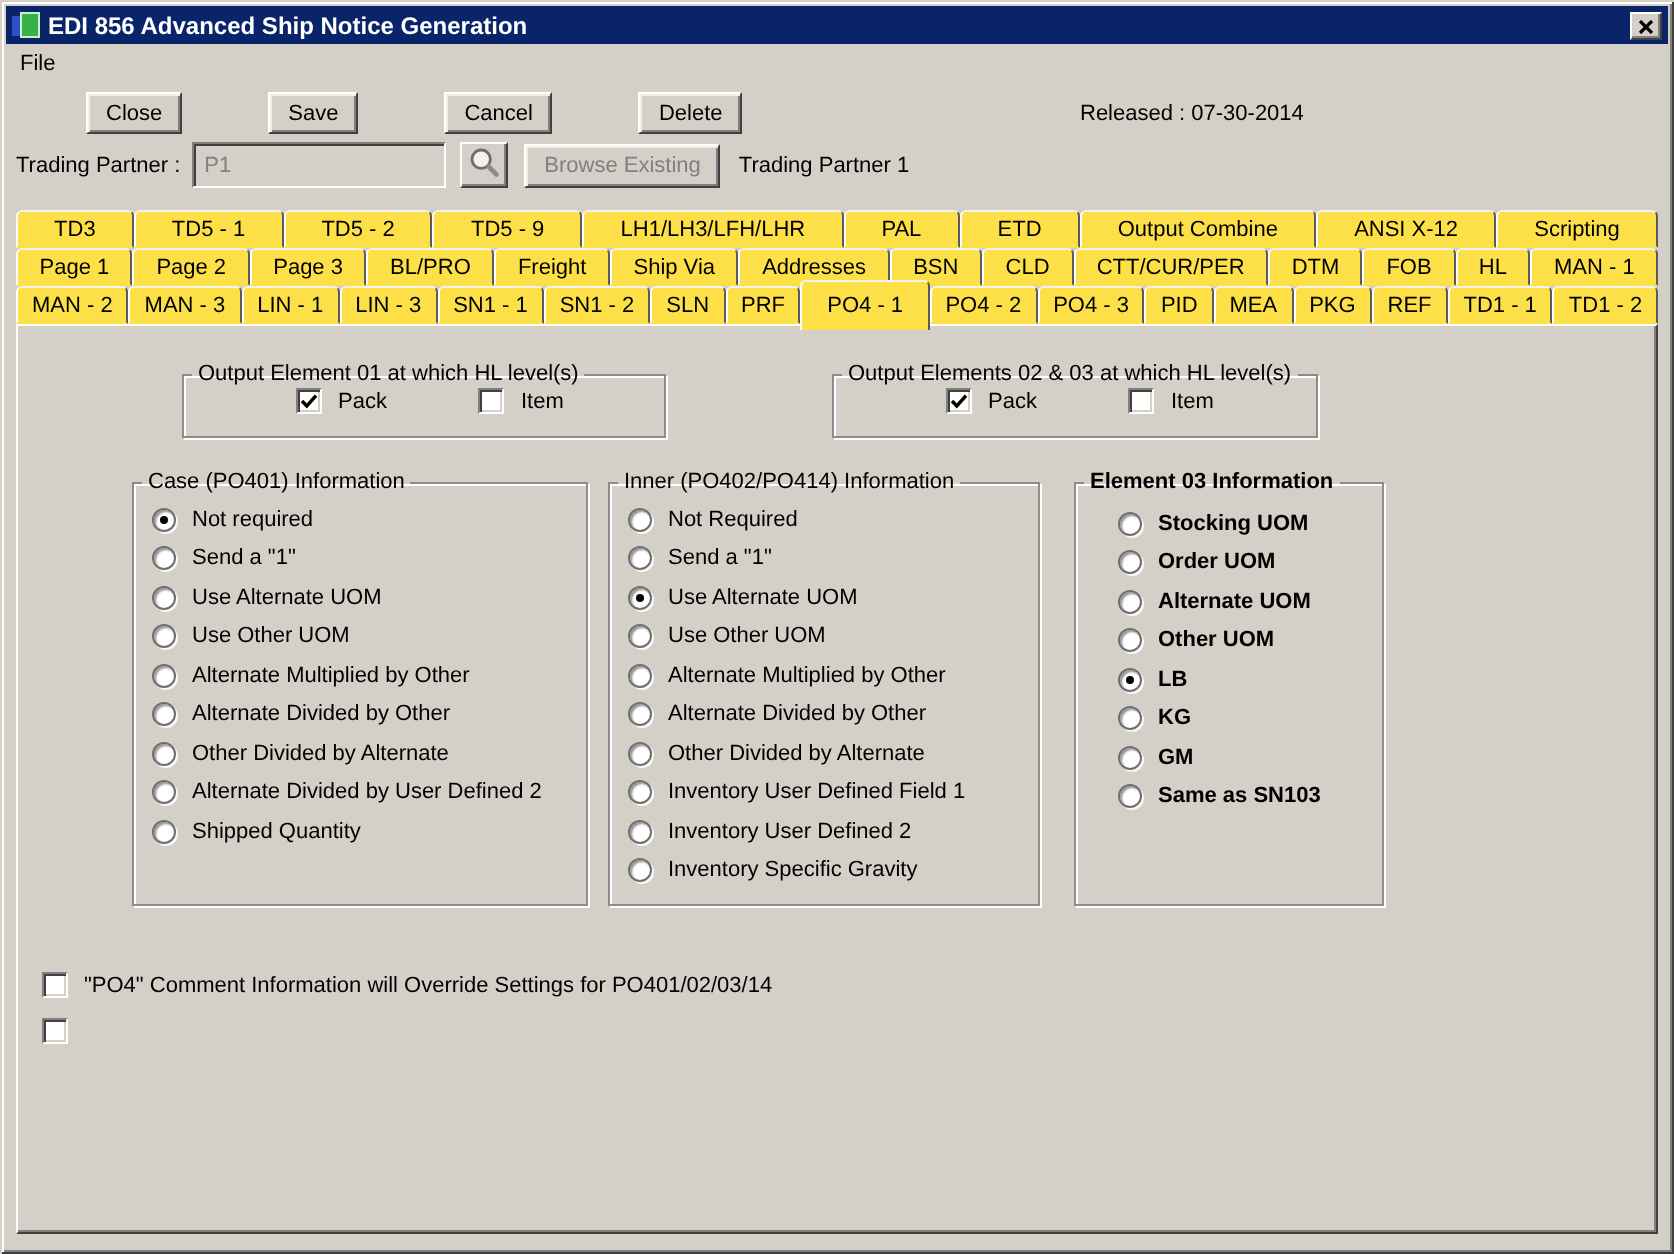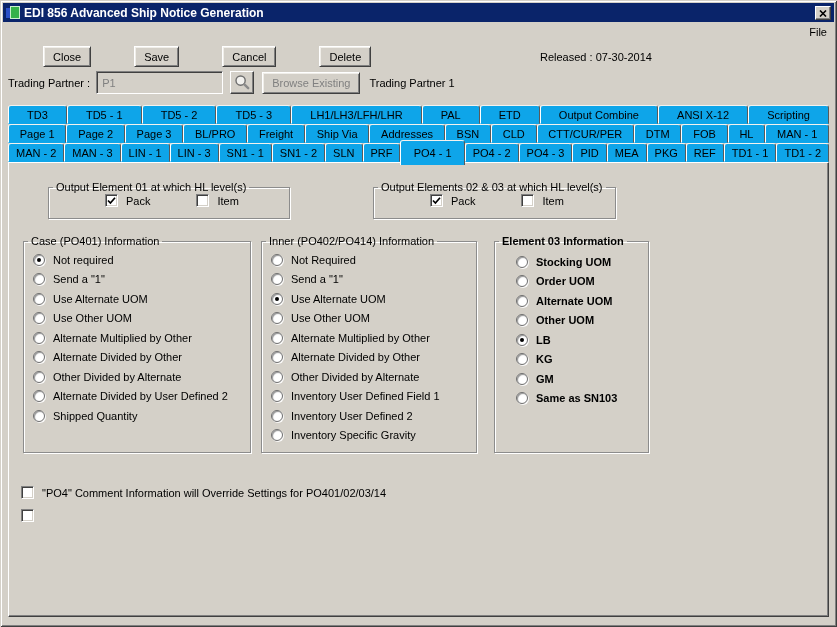--- a/index.html
+++ b/index.html
@@ -24,21 +24,21 @@
   .app-icon .ai-green { position:absolute; left:4px; top:0; width:10px; height:13px; background:#35b24a; border:1px solid #c8f0cc; }
   .title-text { white-space: nowrap; overflow: hidden; text-align: center; }
   .close-btn {
     margin-left: auto; width: 16px; height: 14px; background:#d4d0c8;
     border: 1px solid; border-color: #ffffff #404040 #404040 #ffffff;
     box-shadow: inset -1px -1px 0 #808080;
     display: flex; align-items: center; justify-content: center; cursor: default;
   }
 
   
-  .menubar { position: absolute; top: 23px; left: 4px; right: 4px; height: 17px; display: flex; align-items: center; justify-content: flex-end; }
+  .menubar { position: absolute; top: 23px; left: 4px; right: 4px; height: 17px; display: flex; align-items: center; }
   .menu-item { padding: 1px 6px; }
 
   
   .win-btn {
     height: 21px; padding: 0 9px; background: #d4d0c8; font: 11px "Liberation Sans", sans-serif;
     border: 1px solid; border-color: #ffffff #404040 #404040 #ffffff;
     box-shadow: inset 1px 1px 0 #f0eee9, inset -1px -1px 0 #808080;
     cursor: default;
     margin-left: 32px;
   }
@@ -60,40 +60,41 @@
     display: flex; align-items: center; justify-content: center; cursor: default;
   }
   .browse-btn { margin-left: 8px; height: 22px; color: #808080; }
   .tp-name { margin-left: 9px; }
 
   
   .tabs { position: absolute; left: 8px; top: 105px; width: 821px; }
   .tab-row { display: flex; height: 19px; }
   .tab {
     flex: 1 1 auto; display: flex; align-items: center; justify-content: center;
-    padding: 0 4px; height: 19px; background: #0ea5e9; white-space: nowrap;
+    padding: 0 4px; height: 19px; background: #fde047; white-space: nowrap;
     border: 1px solid; border-color: #f4f2ee #5a5a5a transparent #ffffff;
     border-radius: 3px 3px 0 0; cursor: default; position: relative;
   }
   .tab.selected {
     top: -3px; height: 25px; z-index: 5; align-self: flex-start;
     border-bottom: none; padding: 0 8px; flex-grow: 1.4;
   }
 
   
   .content {
     position: absolute; left: 8px; top: 162px; width: 821px; height: 455px;
     background: #d4d0c8;
     border: 1px solid; border-color: #ffffff #404040 #404040 #ffffff;
     box-shadow: inset -1px -1px 0 #808080;
   }
 
   fieldset {
     position: absolute; border: 1px solid #8c8c8c;
     box-shadow: 1px 1px 0 #ffffff, inset 1px 1px 0 #ffffff;
+    margin-left: 43px;
   }
   legend { padding: 0 3px; margin-left: 4px; }
 
   .hl0 { left: 39px;  top: 18px; width: 242px; height: 38px; }
   .hl1 { left: 364px; top: 18px; width: 243px; height: 38px; }
   .hl-box .opts { display: flex; gap: 46px; padding: 1px 0 0 56px; }
 
   .rg0 { left: 14px;  top: 72px; width: 228px; height: 218px; }
   .rg1 { left: 252px; top: 72px; width: 216px; height: 218px; }
   .rg2 { left: 485px; top: 72px; width: 155px; height: 218px; font-weight: bold; }
@@ -166,21 +167,21 @@
     </span>
     <button class="win-btn browse-btn">Browse Existing</button>
     <span class="tp-name">Trading Partner 1</span>
   </div>
 
   <div class="tabs">
     <div class="tab-row">
         <div class="tab">TD3</div>
         <div class="tab">TD5 - 1</div>
         <div class="tab">TD5 - 2</div>
-        <div class="tab">TD5 - 3</div>
+        <div class="tab">TD5 - 9</div>
         <div class="tab">LH1/LH3/LFH/LHR</div>
         <div class="tab">PAL</div>
         <div class="tab">ETD</div>
         <div class="tab">Output Combine</div>
         <div class="tab">ANSI X-12</div>
         <div class="tab">Scripting</div>
       </div>
     <div class="tab-row">
         <div class="tab">Page 1</div>
         <div class="tab">Page 2</div>

